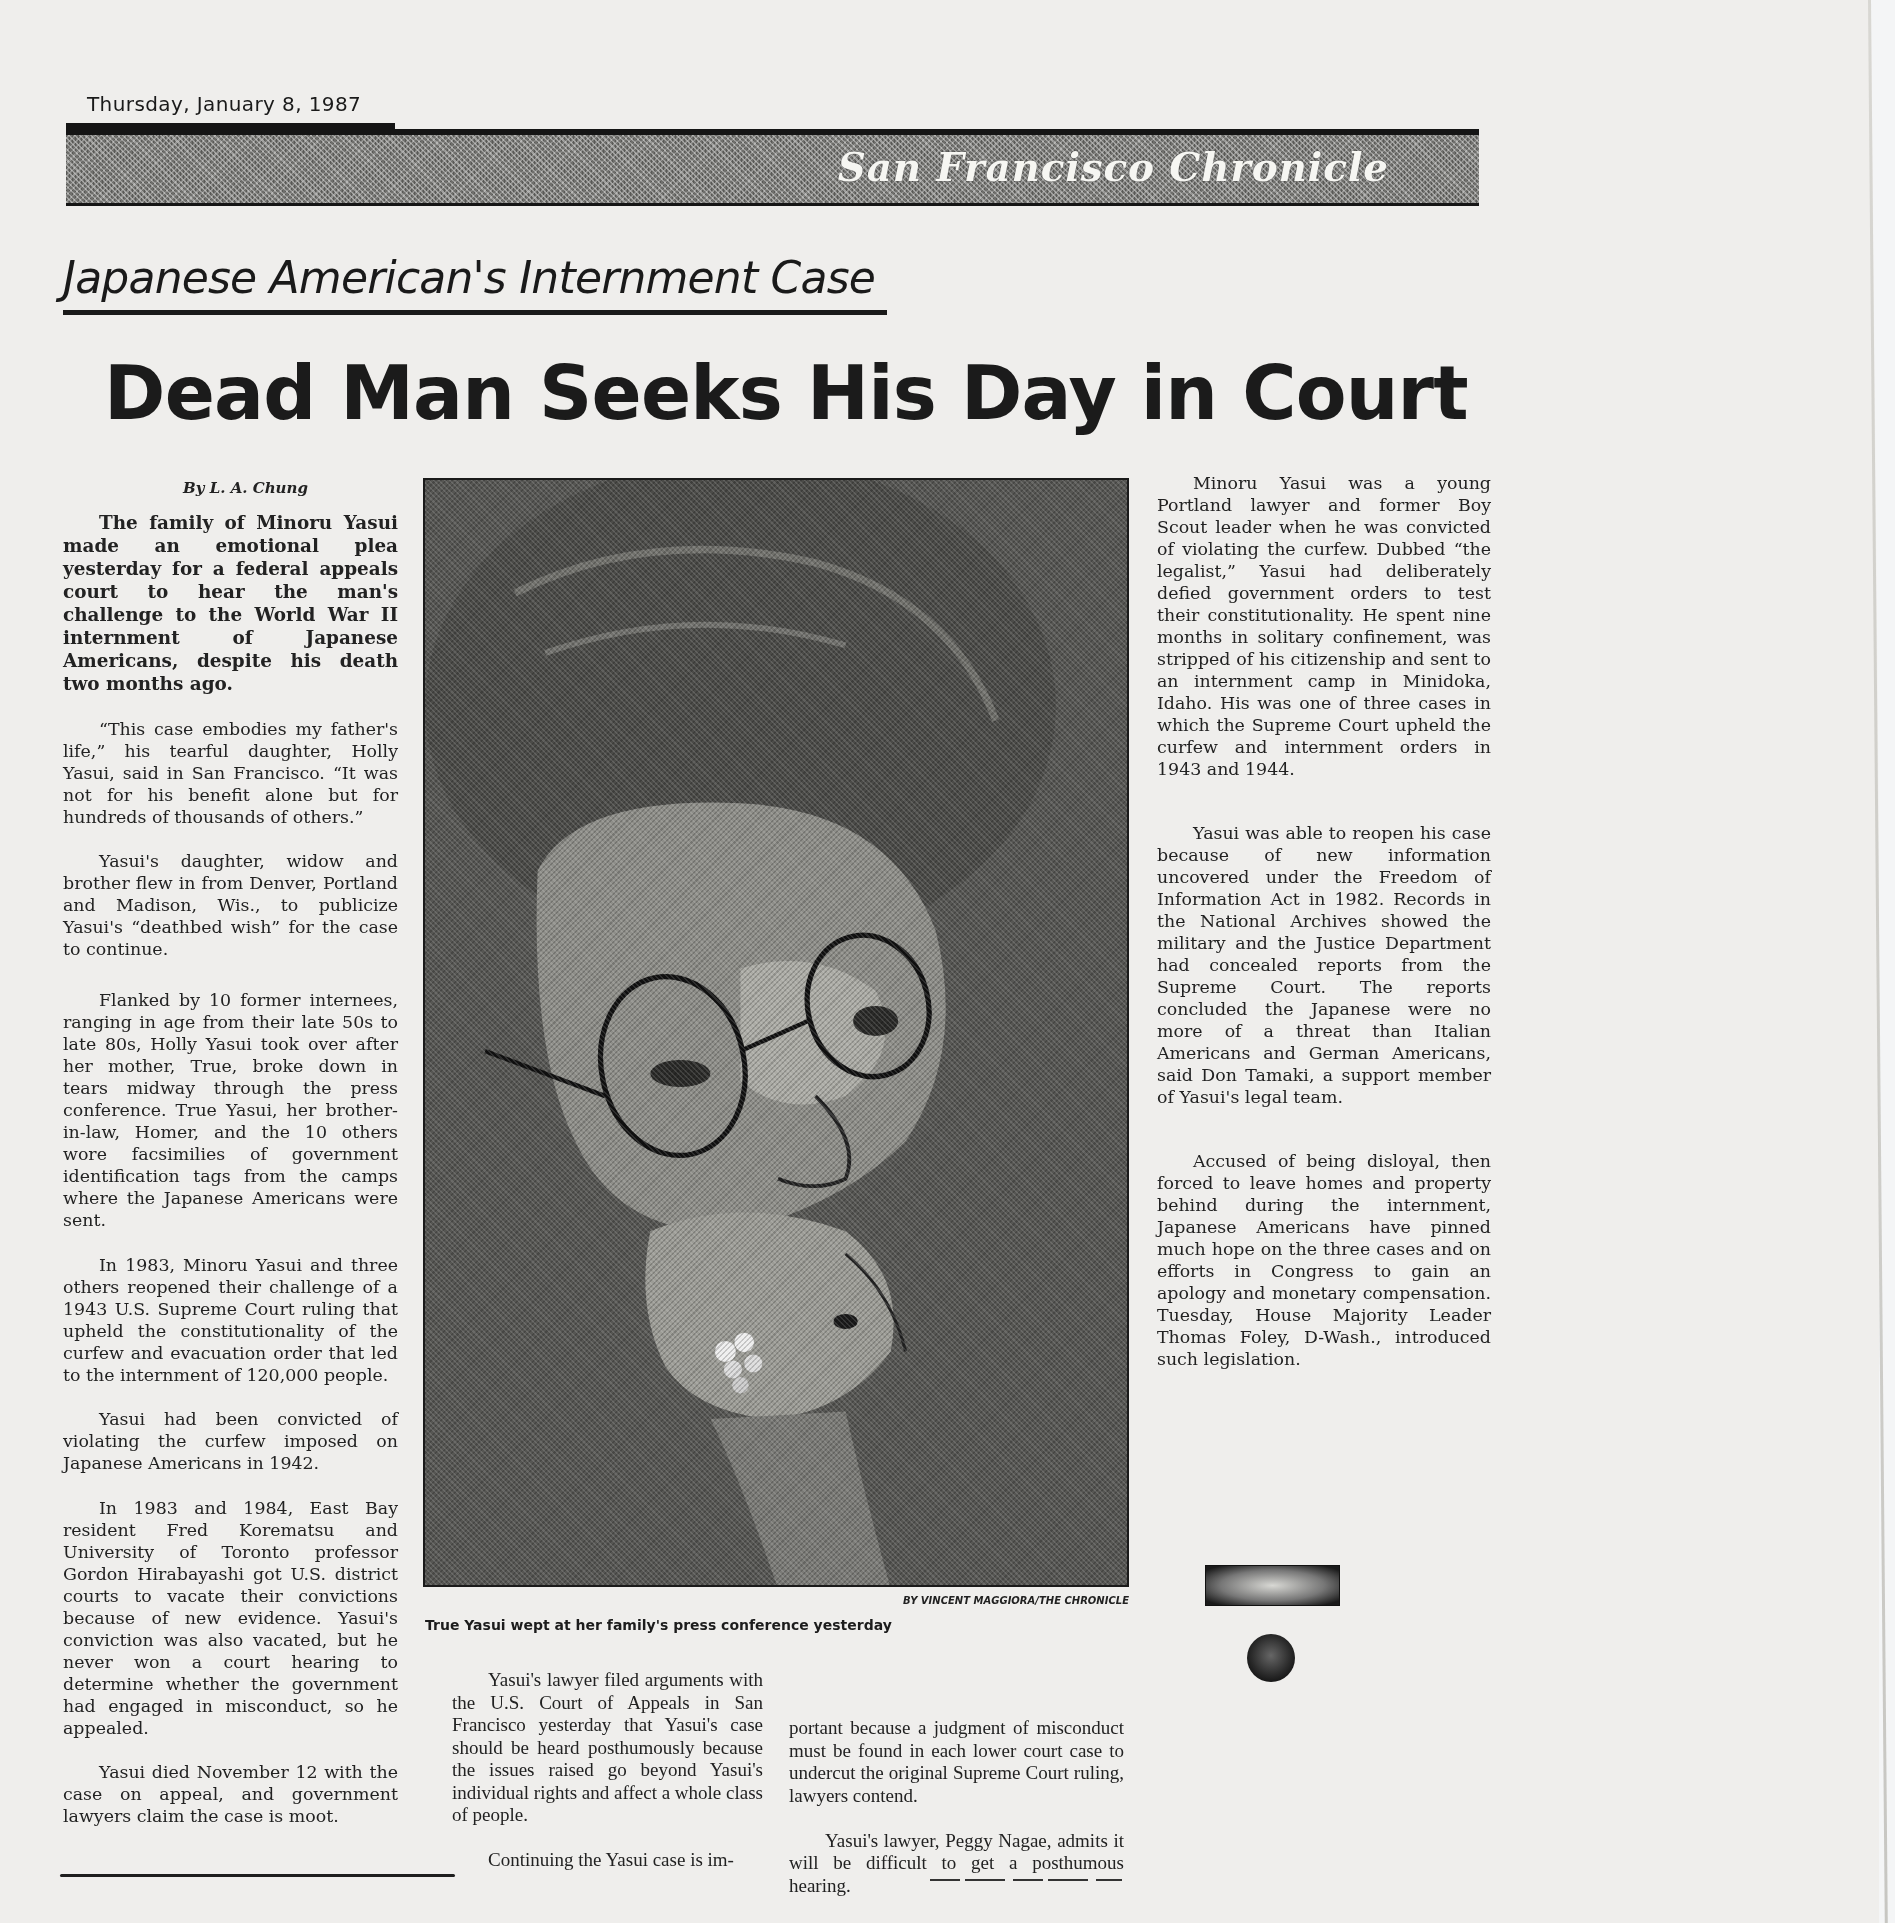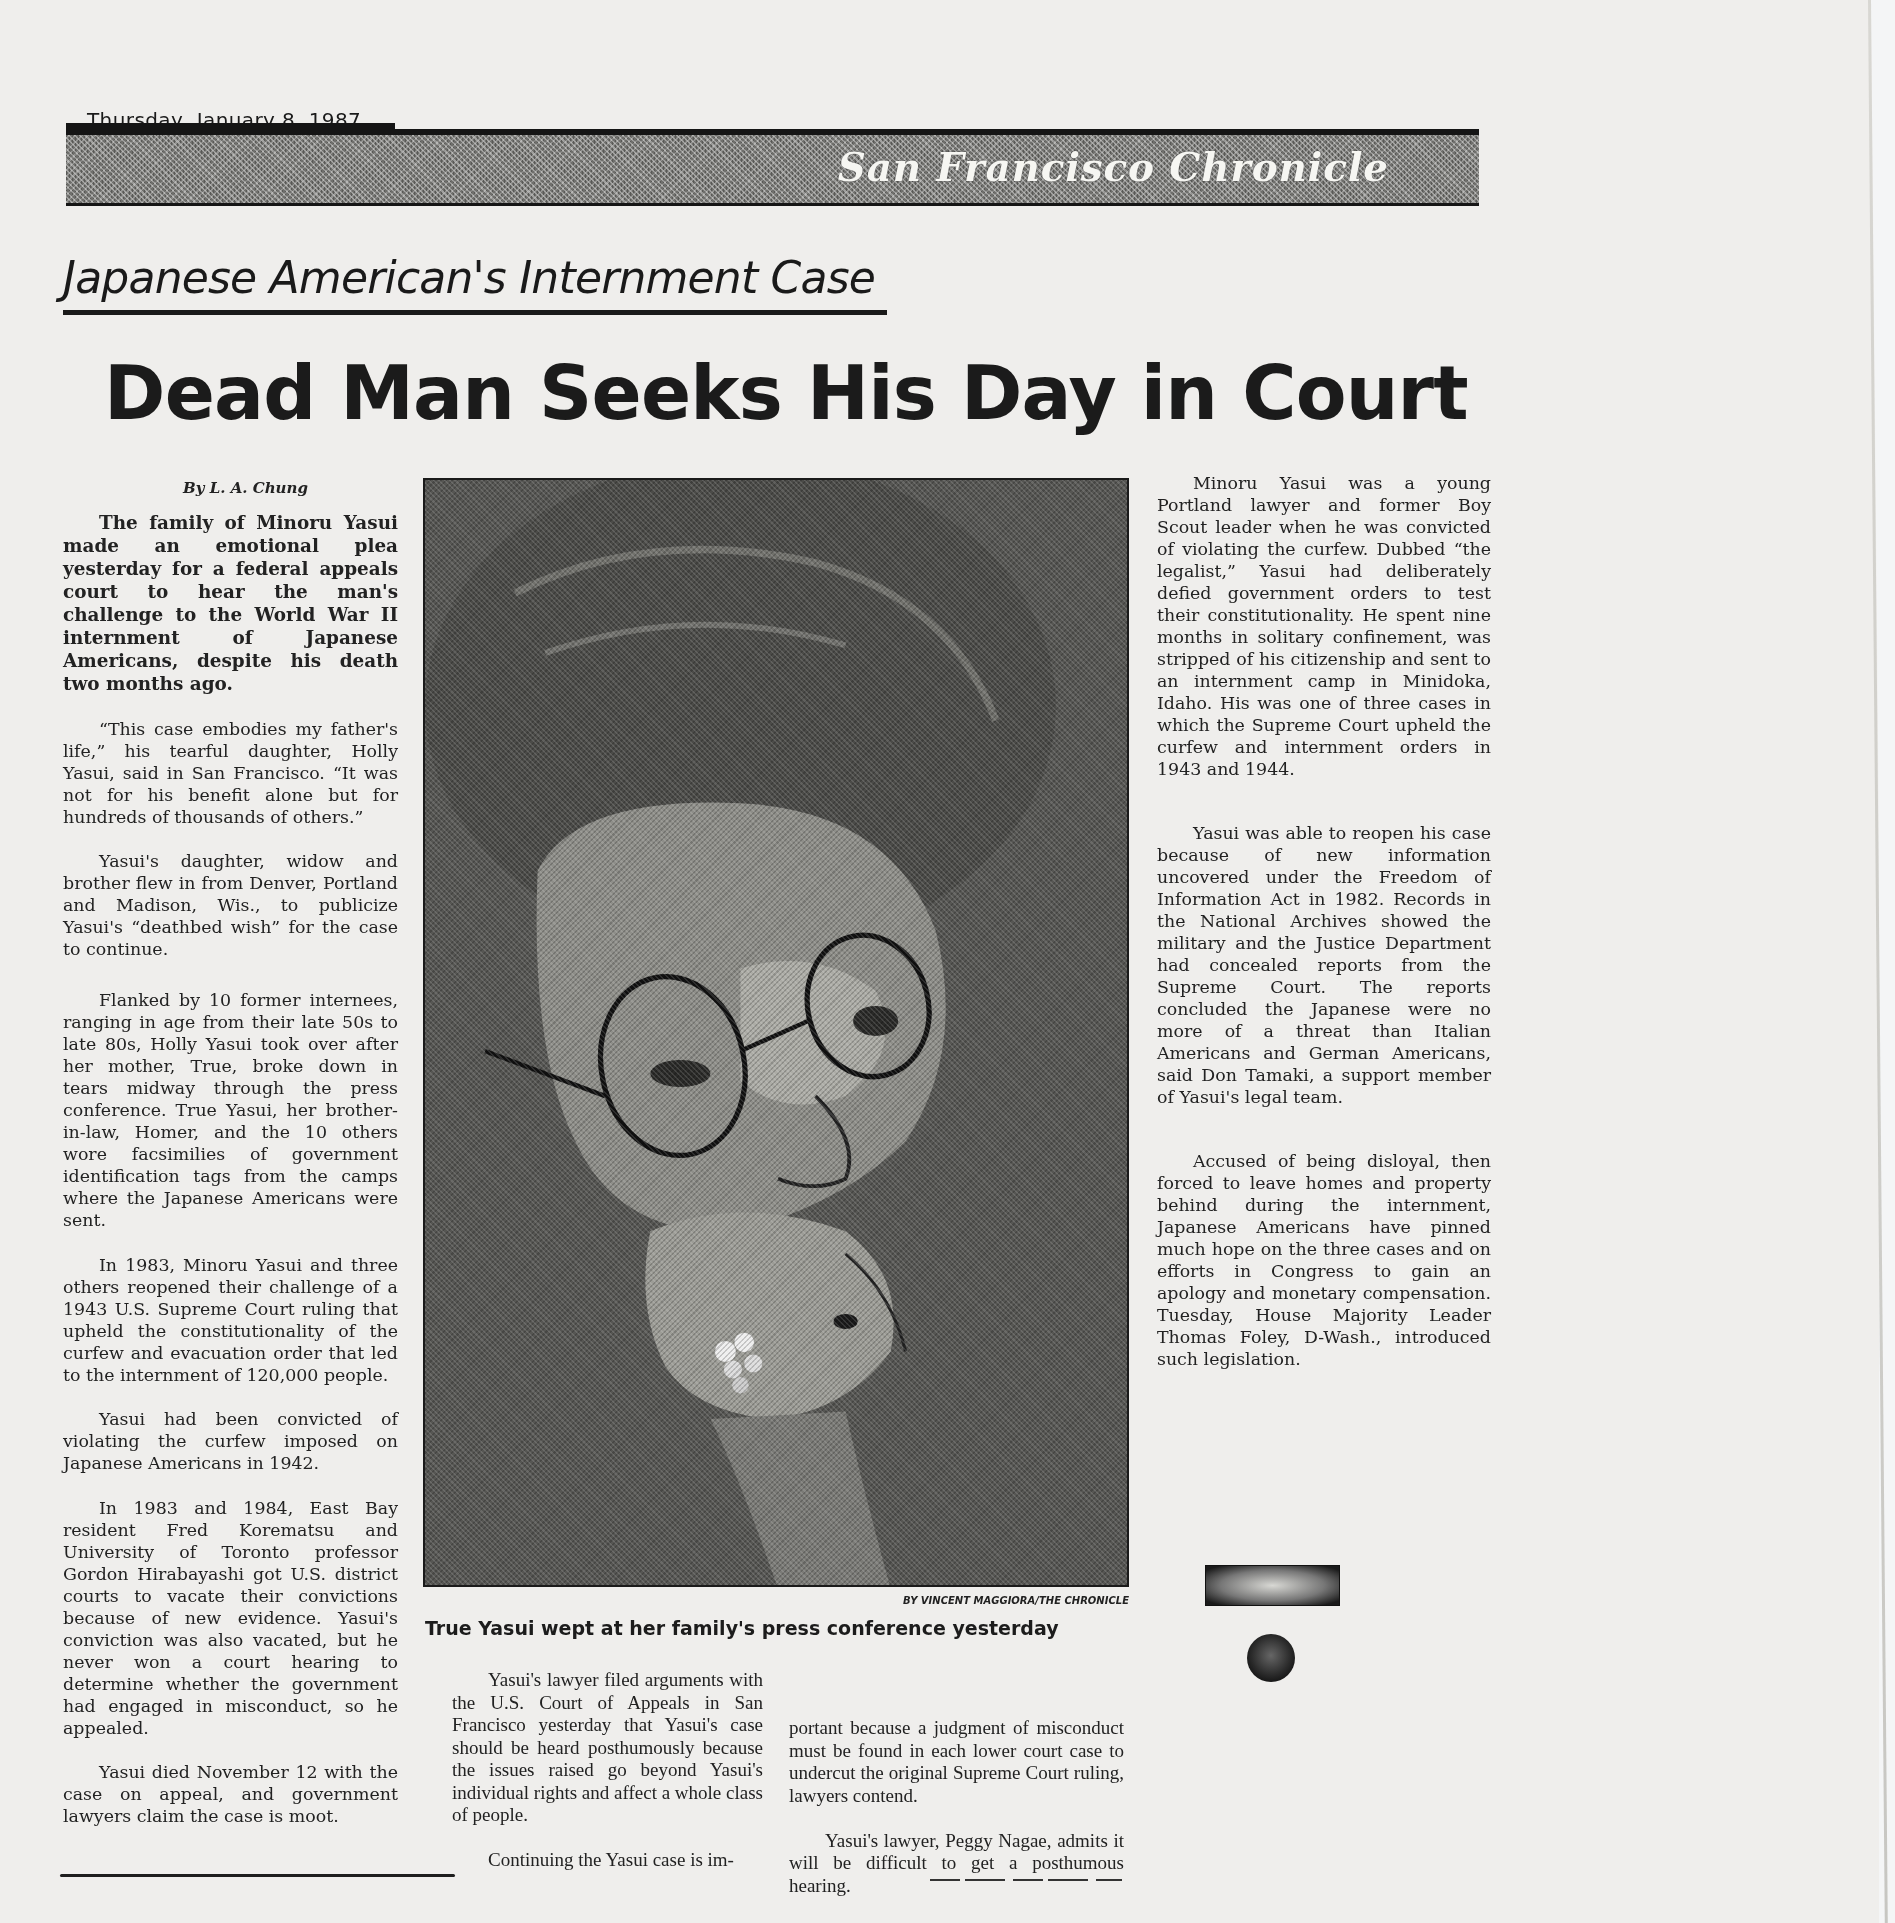--- a/index.html
+++ b/index.html
@@ -15,21 +15,21 @@
     clip-path: polygon(0 0, 1871px 0, 1876px 526px, 1882px 1165px, 1886px 1924px, 0 1924px);
   }
   .paper-edge {
     position:absolute; top:0; left:1868px; width:3px; height:1924px;
     background:linear-gradient(#c9c8c2,#a9a79f);
     transform:skewX(0.5deg); transform-origin:top;
     opacity:.6;
   }
   .dateline {
     position:absolute; left:87px; top:92px;
-    font-family:"DejaVu Sans", sans-serif; font-size:20px; color:#1a1a1a; letter-spacing:0.4px;margin-top:16px;
+    font-family:"DejaVu Sans", sans-serif; font-size:20px; color:#1a1a1a; letter-spacing:0.4px;
   }
   .banner {
     position:absolute; left:66px; top:129px; width:1413px; height:77px;
     background:
       repeating-linear-gradient(45deg, rgba(255,255,255,.35) 0 1.5px, transparent 1.5px 3.8px),
       repeating-linear-gradient(-45deg, rgba(255,255,255,.25) 0 1.5px, transparent 1.5px 4.5px),
       repeating-linear-gradient(90deg, rgba(0,0,0,.2) 0 0.8px, transparent 0.8px 3px),
       #6f6f6c;
     border-top:6px solid #151515; border-bottom:3.8px solid #151515;
     box-sizing:border-box;
@@ -82,21 +82,21 @@
       repeating-linear-gradient(-45deg, rgba(0,0,0,.18) 0 1.5px, transparent 1.5px 3.8px);
   }
   .photo svg { position:absolute; inset:0; }
   .photo-credit {
     position:absolute; left:857px; top:1595px; width:272px; text-align:right;
     font-family:"DejaVu Sans", sans-serif; font-style:italic; font-weight:bold; font-size:10px;
     letter-spacing:0; color:#222;
   }
   .caption {
     position:absolute; left:425px; top:1617px;
-    font-family:"DejaVu Sans", sans-serif; font-weight:bold; font-size:19px; color:#1c1c1c;
+    font-family:"DejaVu Sans", sans-serif; font-weight:bold; font-size:14px; color:#1c1c1c;
     white-space:nowrap;
   }
   .col-mid { font-family:"Liberation Serif", serif; font-size:19px; line-height:22.5px; }
   .col-mid-a { left:452px; top:1669px; width:311px; }
   .col-mid-b { left:789px; top:1669px; width:335px;margin-top:48px; }
   .col-mid p { margin-bottom:22.5px; }
   .col-mid-b p:first-child { text-indent:0; }
   .rule-bottom-left {
     position:absolute; left:60px; top:1874px; width:395px; height:3px; background:#1e1e1e;
     border-radius:1.5px;

